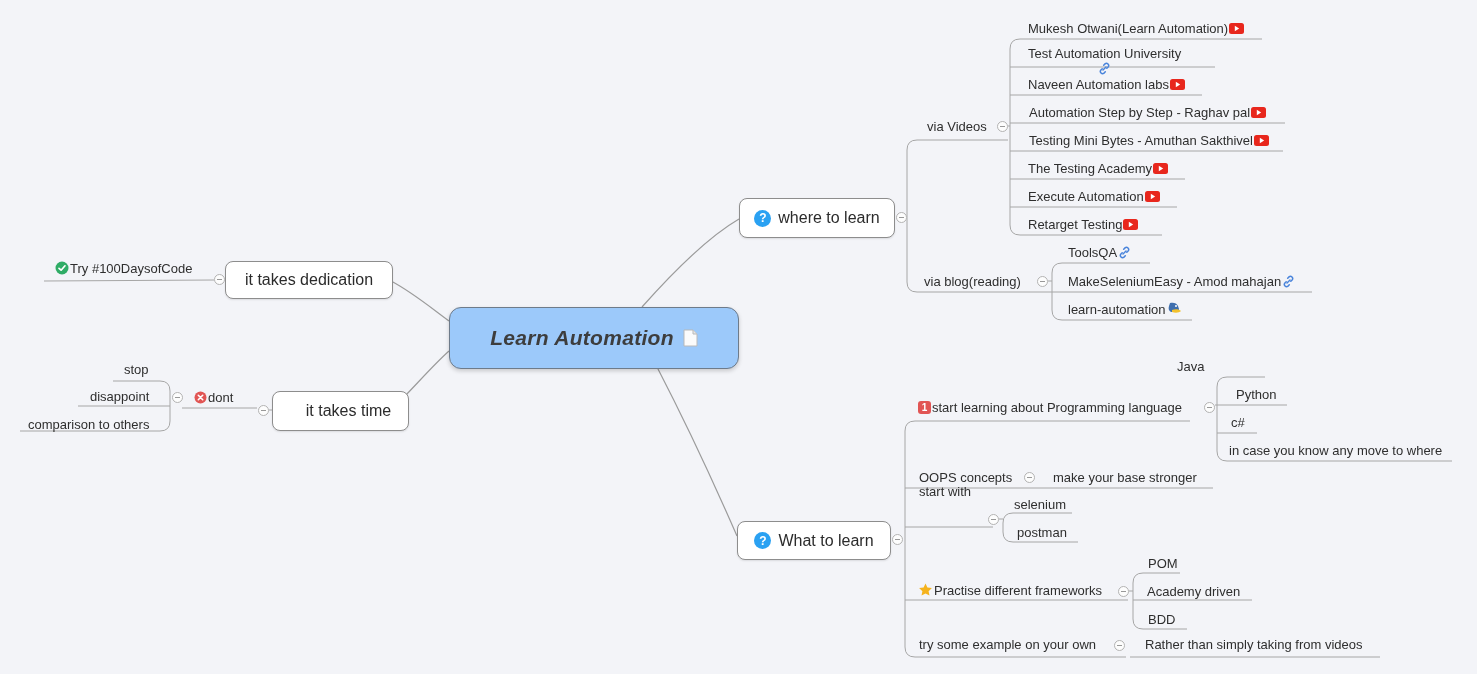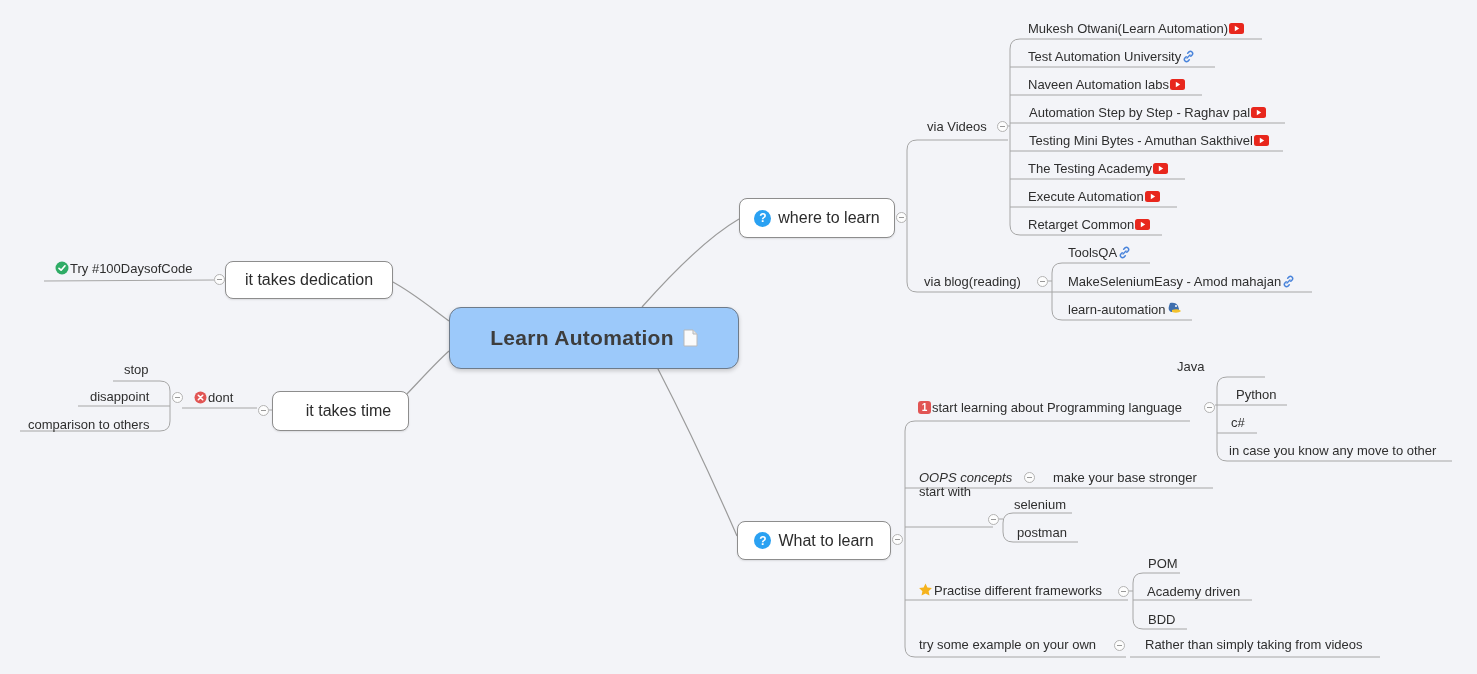--- a/index.html
+++ b/index.html
@@ -14,21 +14,21 @@
   .ic{flex:0 0 auto;display:block;}
 
   .box{position:absolute;background:#ffffff;border:1px solid #8d8d8d;border-radius:8px;
        display:flex;align-items:center;justify-content:center;gap:7px;
        font-size:16px;color:#2b2b2b;white-space:nowrap;box-shadow:0 1px 2px rgba(0,0,0,.10);}
   .qicon{width:17px;height:17px;border-radius:50%;background:#2aa1f2;color:#fff;
          font-size:12px;font-weight:bold;display:flex;align-items:center;justify-content:center;flex:0 0 auto;}
 
   .central{position:absolute;background:#9cc9fa;border:1px solid #6e7b8a;border-radius:12px;
            display:flex;align-items:center;justify-content:center;gap:9px;
-           box-shadow:0 2px 4px rgba(0,0,0,.18);}
+           box-shadow:0 2px 4px rgba(0,0,0,.18);font-style:italic;}
   .central-label{font-size:21px;font-weight:bold;color:#3d3d3d;letter-spacing:.3px;}
 
   .collapse{position:absolute;width:11px;height:11px;border:1px solid #b3b3b3;border-radius:50%;
             background:#fdfdfd;box-sizing:border-box;cursor:pointer;}
   .collapse::after{content:"";display:block;width:5px;height:1px;background:#999;margin:4px auto 0;}
 
   .badge1{width:13px;height:13px;background:#e15554;color:#fff;border-radius:3px;
           font-size:10px;font-weight:bold;display:flex;align-items:center;justify-content:center;flex:0 0 auto;}
 </style>
 </head>
@@ -146,21 +146,21 @@
     <span>via Videos</span>
   </div>
 
   <div class="t" style="left:1028px;top:18px;">
     <span>Mukesh Otwani(Learn Automation)</span>
     <svg class="ic" width="15" height="11" viewBox="0 0 15 11">
       <rect width="15" height="11" rx="2.5" fill="#e8271d"></rect>
         <path d="M5.8 2.8 L10.2 5.5 L5.8 8.2 Z" fill="#fff"></path>
     </svg>
   </div>
-  <div class="t" style="left:1028px;top:46px;">
+  <div class="t" style="left:1028px;top:46px;flex-direction:column;">
     <span>Test Automation University</span>
     <svg class="ic" width="13" height="13" viewBox="0 0 13 13" fill="none" stroke="#4a84db" stroke-width="1.5" stroke-linecap="round">
       <path d="M5 8 L8 5"></path>
         <path d="M5.7 3.2 L7 1.9 a2.2 2.2 0 0 1 3.1 3.1 L8.8 6.3"></path>
         <path d="M7.3 9.8 L6 11.1 a2.2 2.2 0 0 1 -3.1 -3.1 L4.2 6.7"></path>
     </svg>
   </div>
   <div class="t" style="left:1028px;top:74px;">
     <span>Naveen Automation labs</span>
     <svg class="ic" width="15" height="11" viewBox="0 0 15 11">
@@ -190,21 +190,21 @@
     </svg>
   </div>
   <div class="t" style="left:1028px;top:186px;">
     <span>Execute Automation</span>
     <svg class="ic" width="15" height="11" viewBox="0 0 15 11">
       <rect width="15" height="11" rx="2.5" fill="#e8271d"></rect>
         <path d="M5.8 2.8 L10.2 5.5 L5.8 8.2 Z" fill="#fff"></path>
     </svg>
   </div>
   <div class="t" style="left:1028px;top:214px;">
-    <span>Retarget Common</span>
+    <span>Retarget Testing</span>
     <svg class="ic" width="15" height="11" viewBox="0 0 15 11">
       <rect width="15" height="11" rx="2.5" fill="#e8271d"></rect>
         <path d="M5.8 2.8 L10.2 5.5 L5.8 8.2 Z" fill="#fff"></path>
     </svg>
   </div>
 
   <div class="t" style="left:924px;top:271px;">
     <span>via blog(reading)</span>
   </div>
   <div class="t" style="left:1068px;top:242px;">
@@ -239,24 +239,24 @@
   <div class="t" style="left:1177px;top:356px;">
     <span>Java</span>
   </div>
   <div class="t" style="left:1236px;top:384px;">
     <span>Python</span>
   </div>
   <div class="t" style="left:1231px;top:412px;">
     <span>c#</span>
   </div>
   <div class="t" style="left:1229px;top:440px;">
-    <span>in case you know any move to other</span>
-  </div>
-
-  <div class="t" style="left:919px;top:467px;font-style:italic;">
+    <span>in case you know any move to where</span>
+  </div>
+
+  <div class="t" style="left:919px;top:467px;">
     <span>OOPS concepts</span>
   </div>
   <div class="t" style="left:1053px;top:467px;">
     <span>make your base stronger</span>
   </div>
 
   <div class="t" style="left:919px;top:481px;">
     <span>start with</span>
   </div>
   <div class="t" style="left:1014px;top:494px;">

